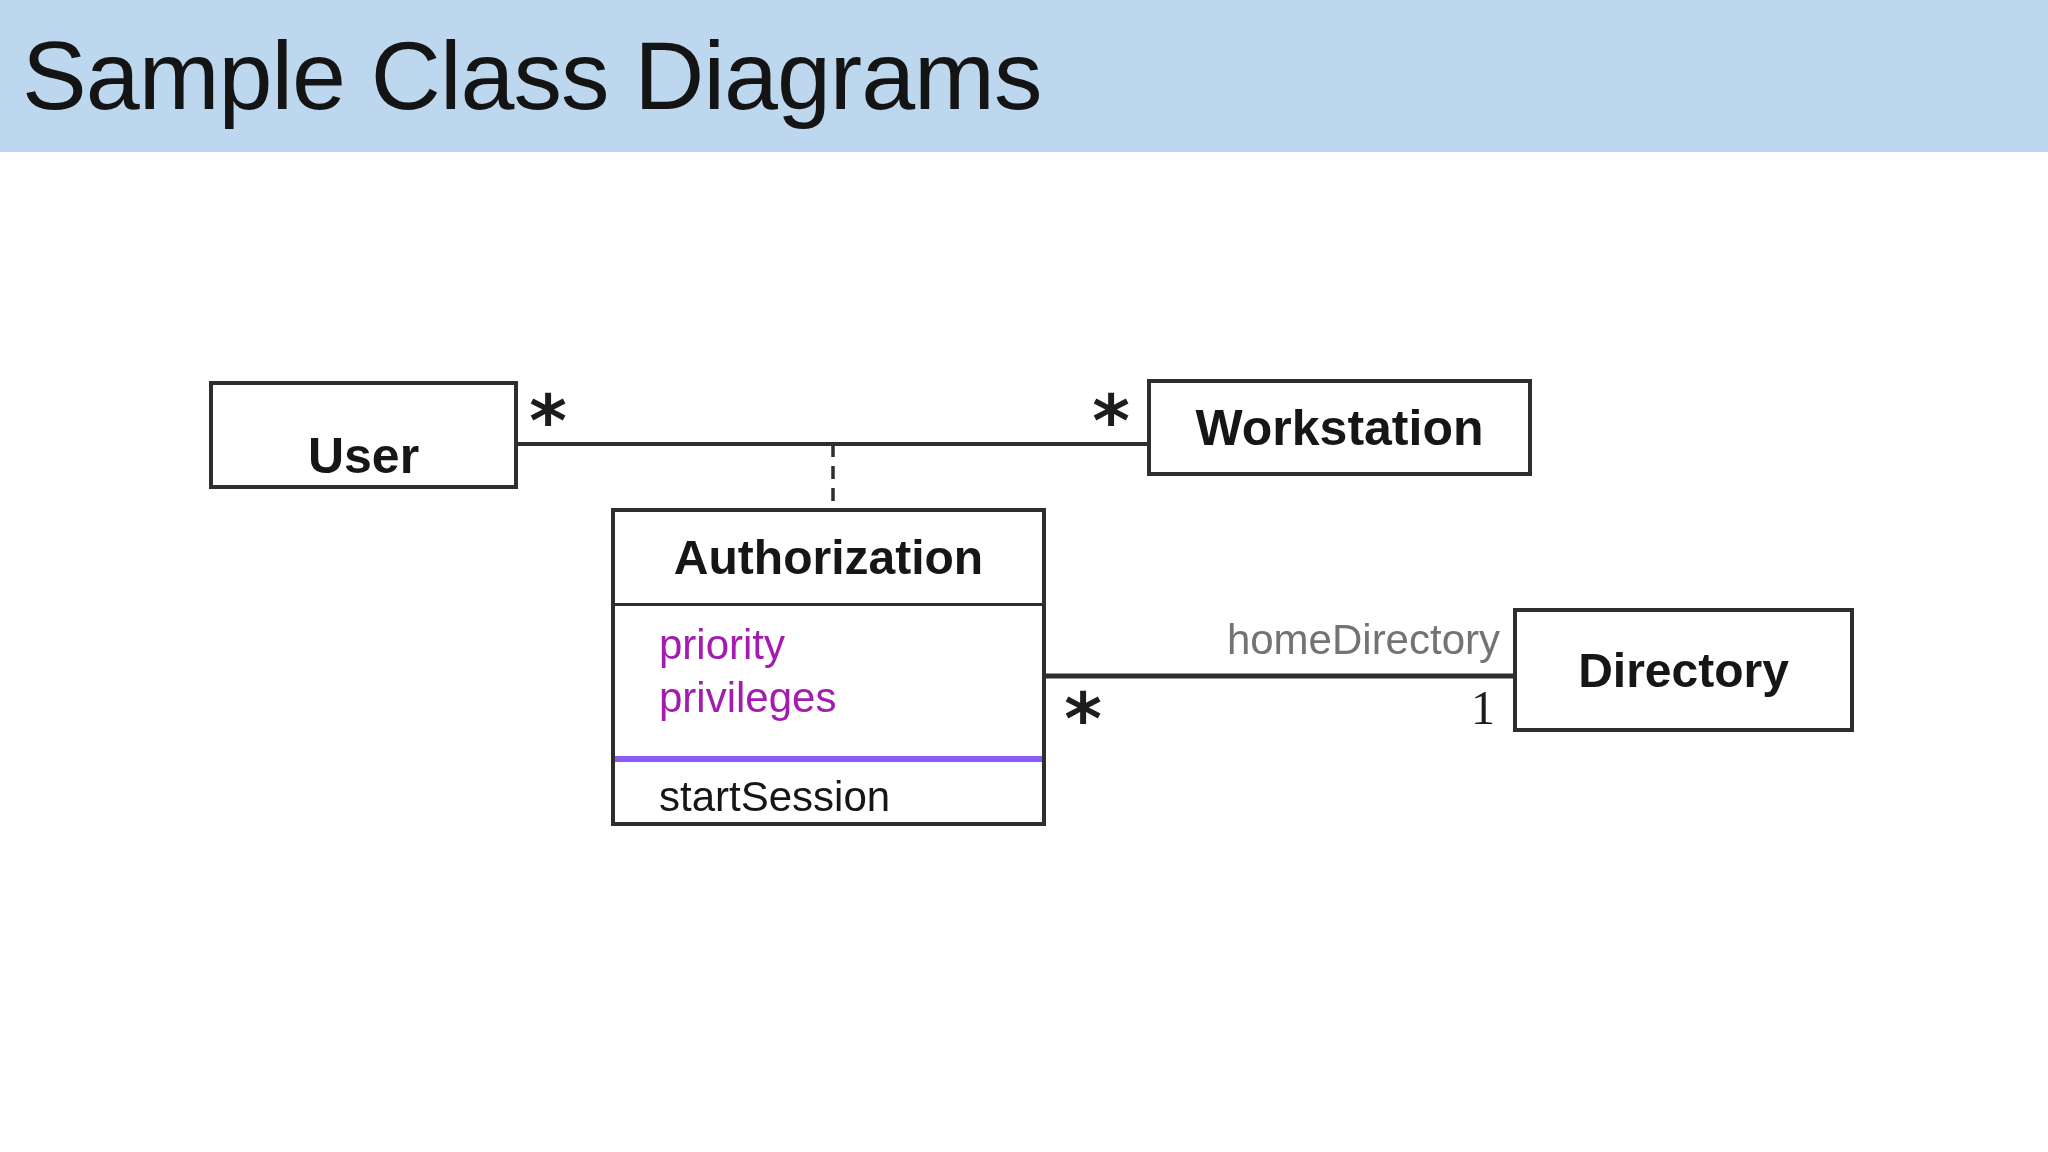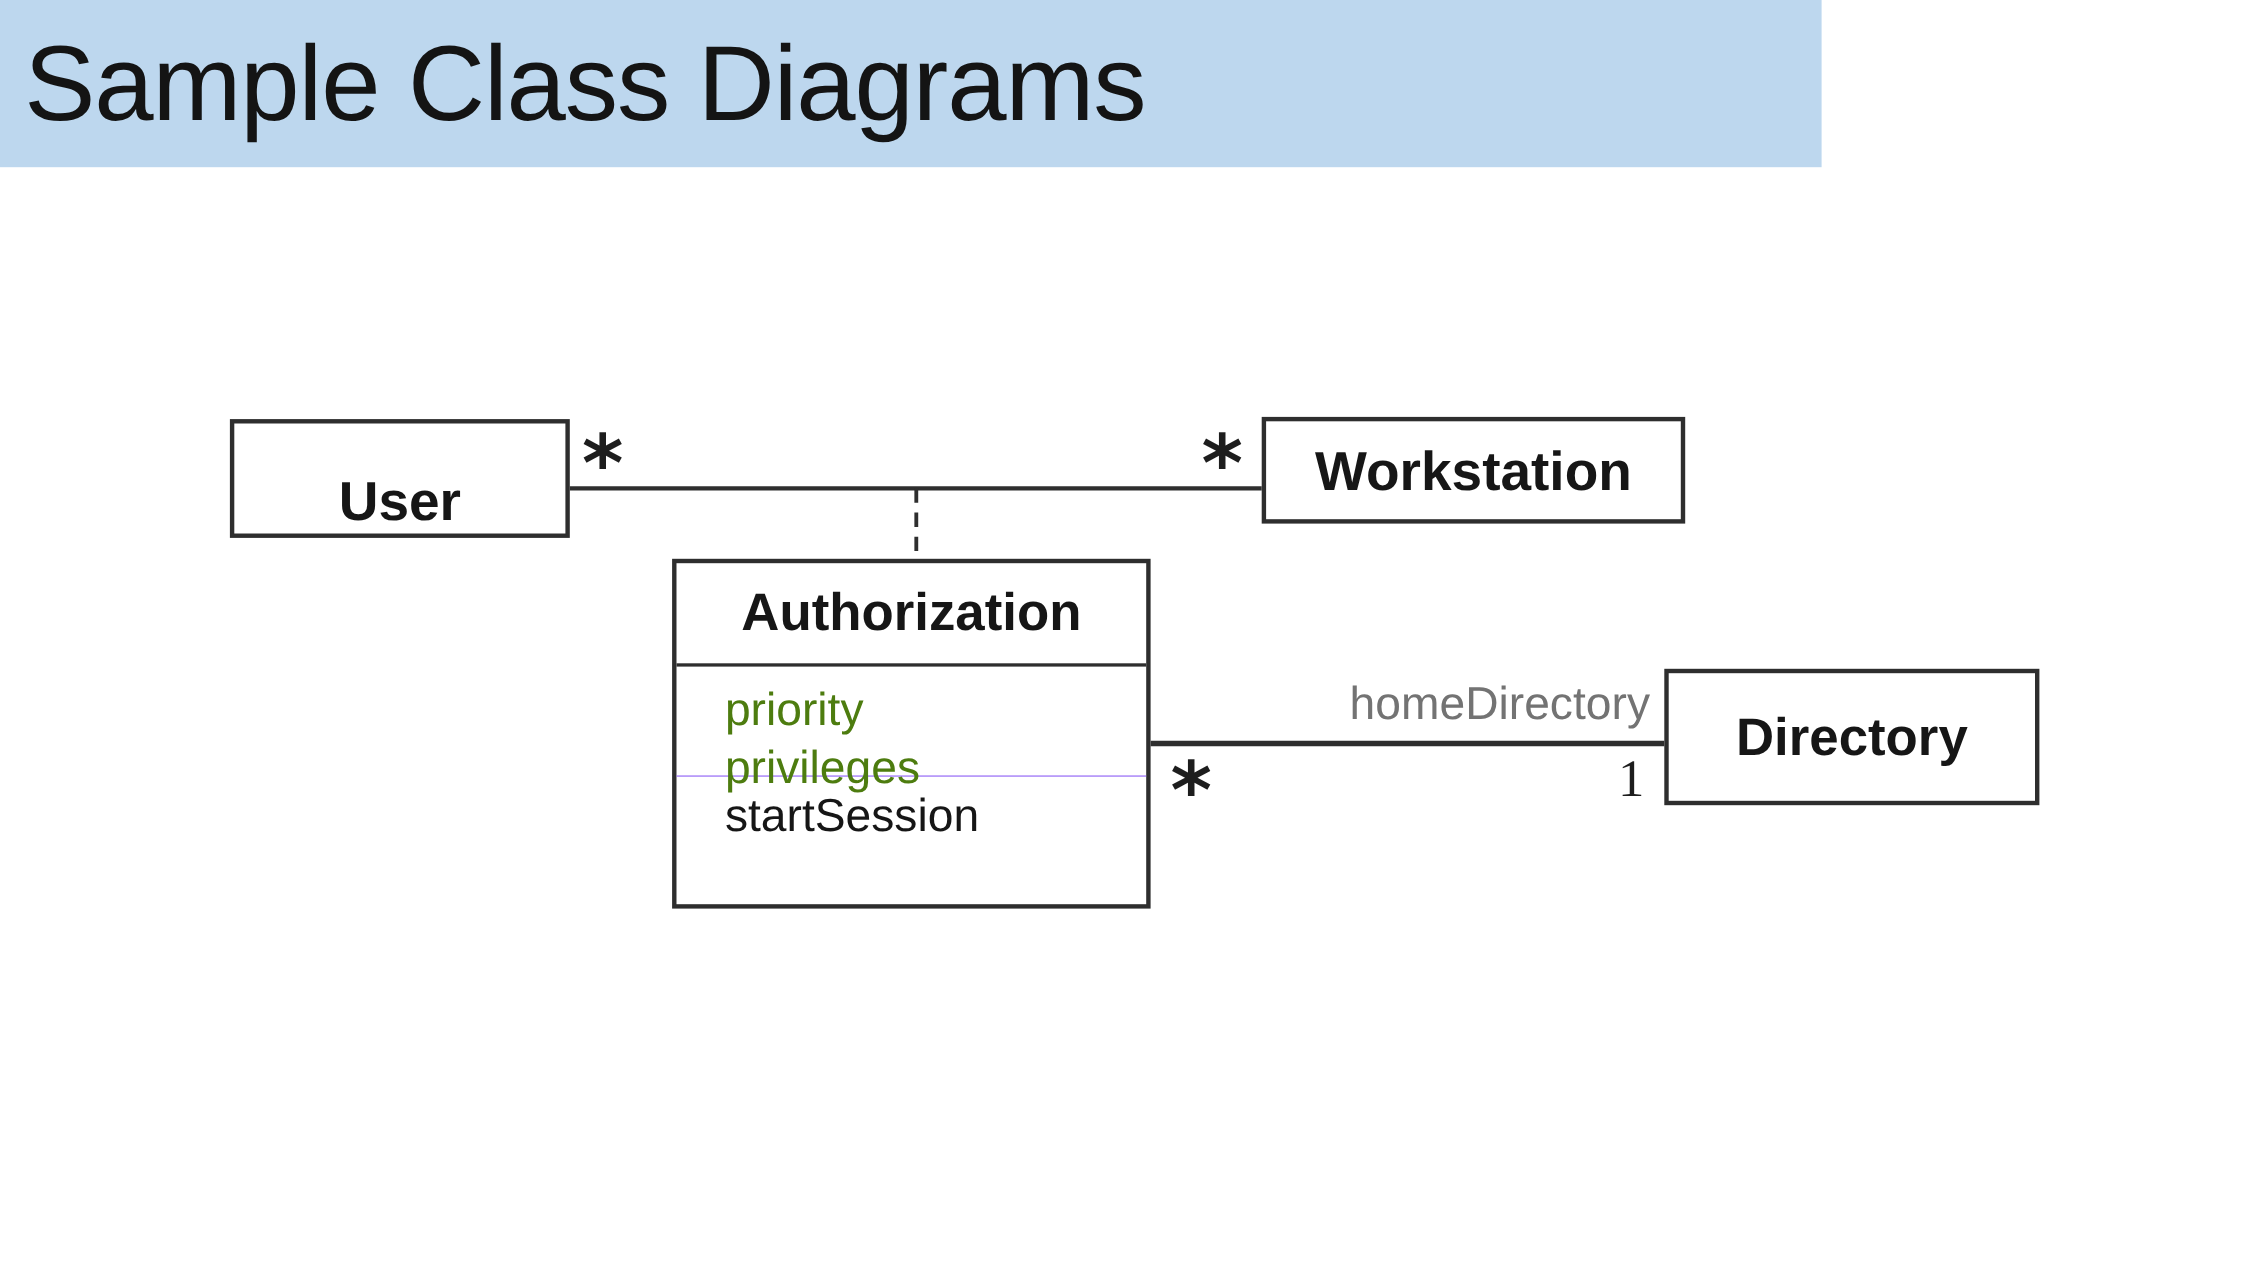--- a/index.html
+++ b/index.html
@@ -14,21 +14,21 @@
   .slide {
     position: relative;
     width: 2048px;
     height: 1152px;
     background: #ffffff;
   }
   
   .header {
     position: absolute;
     left: 0; top: 0;
-    width: 1656px; height: 152px;
+    width: 2048px; height: 152px;
     background: #bdd7ee;
   }
   .header .title {
     margin: 0;
     padding-left: 22px;
     font-size: 97px;
     font-weight: 300;
     line-height: 152px;
     letter-spacing: -1px;
     color: #141414;
@@ -77,26 +77,26 @@
   .box-authorization { left: 611px; top: 356px; width: 435px; height: 318px; }
   .compartment-title {
     box-sizing: border-box;
     height: 94px;
     border-bottom: 3px solid #2e2e2e;
     display: flex; align-items: center; justify-content: center;
   }
   .compartment-title .name { font-size: 48px; }
   .compartment-attrs {
     box-sizing: border-box;
-    height: 100px;
-    border-bottom: 1px solid #8b5cf6;
+    height: 156px;
+    border-bottom: 6px solid #8b5cf6;
     padding: 12px 0 0 44px;
     font-size: 42px;
     line-height: 53px;
-    color: #4d7c0f;
+    color: #a21caf;
   }
   .compartment-ops {
     box-sizing: border-box;
     height: 80px;
     padding: 11px 12px 0 44px;
     font-size: 42px;
     color: #161616;
   }
   
   .assoc-label {

